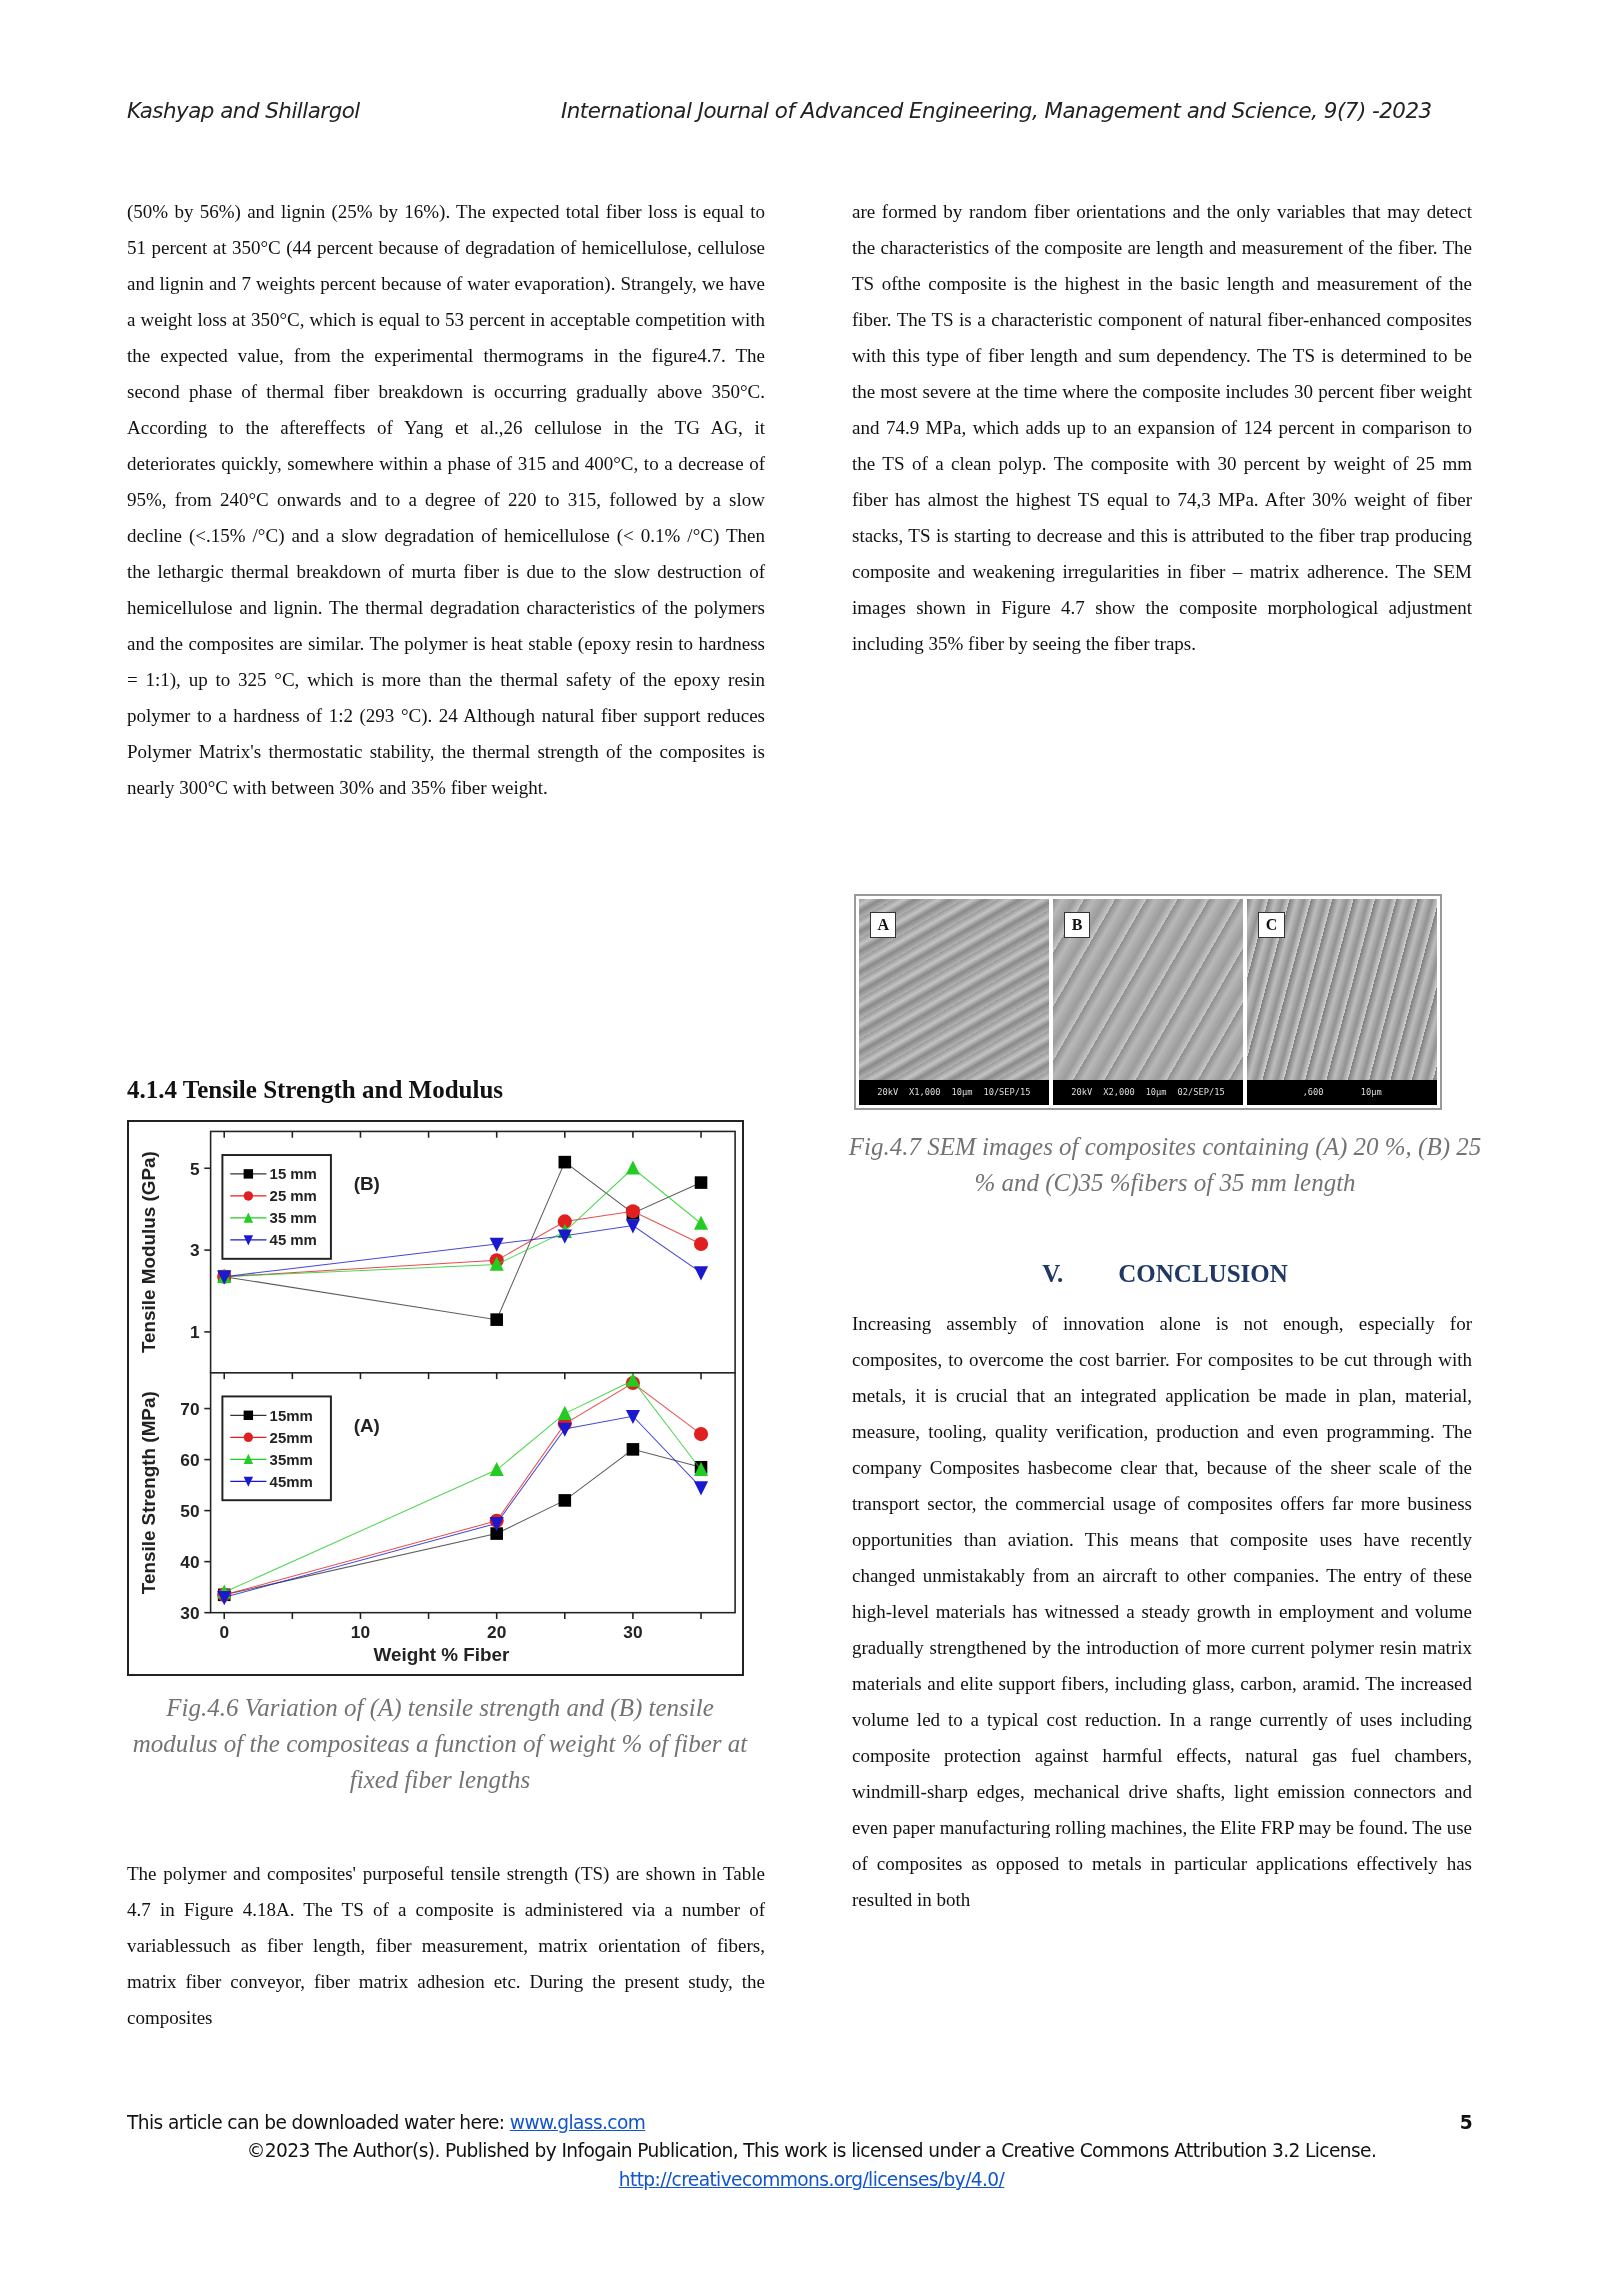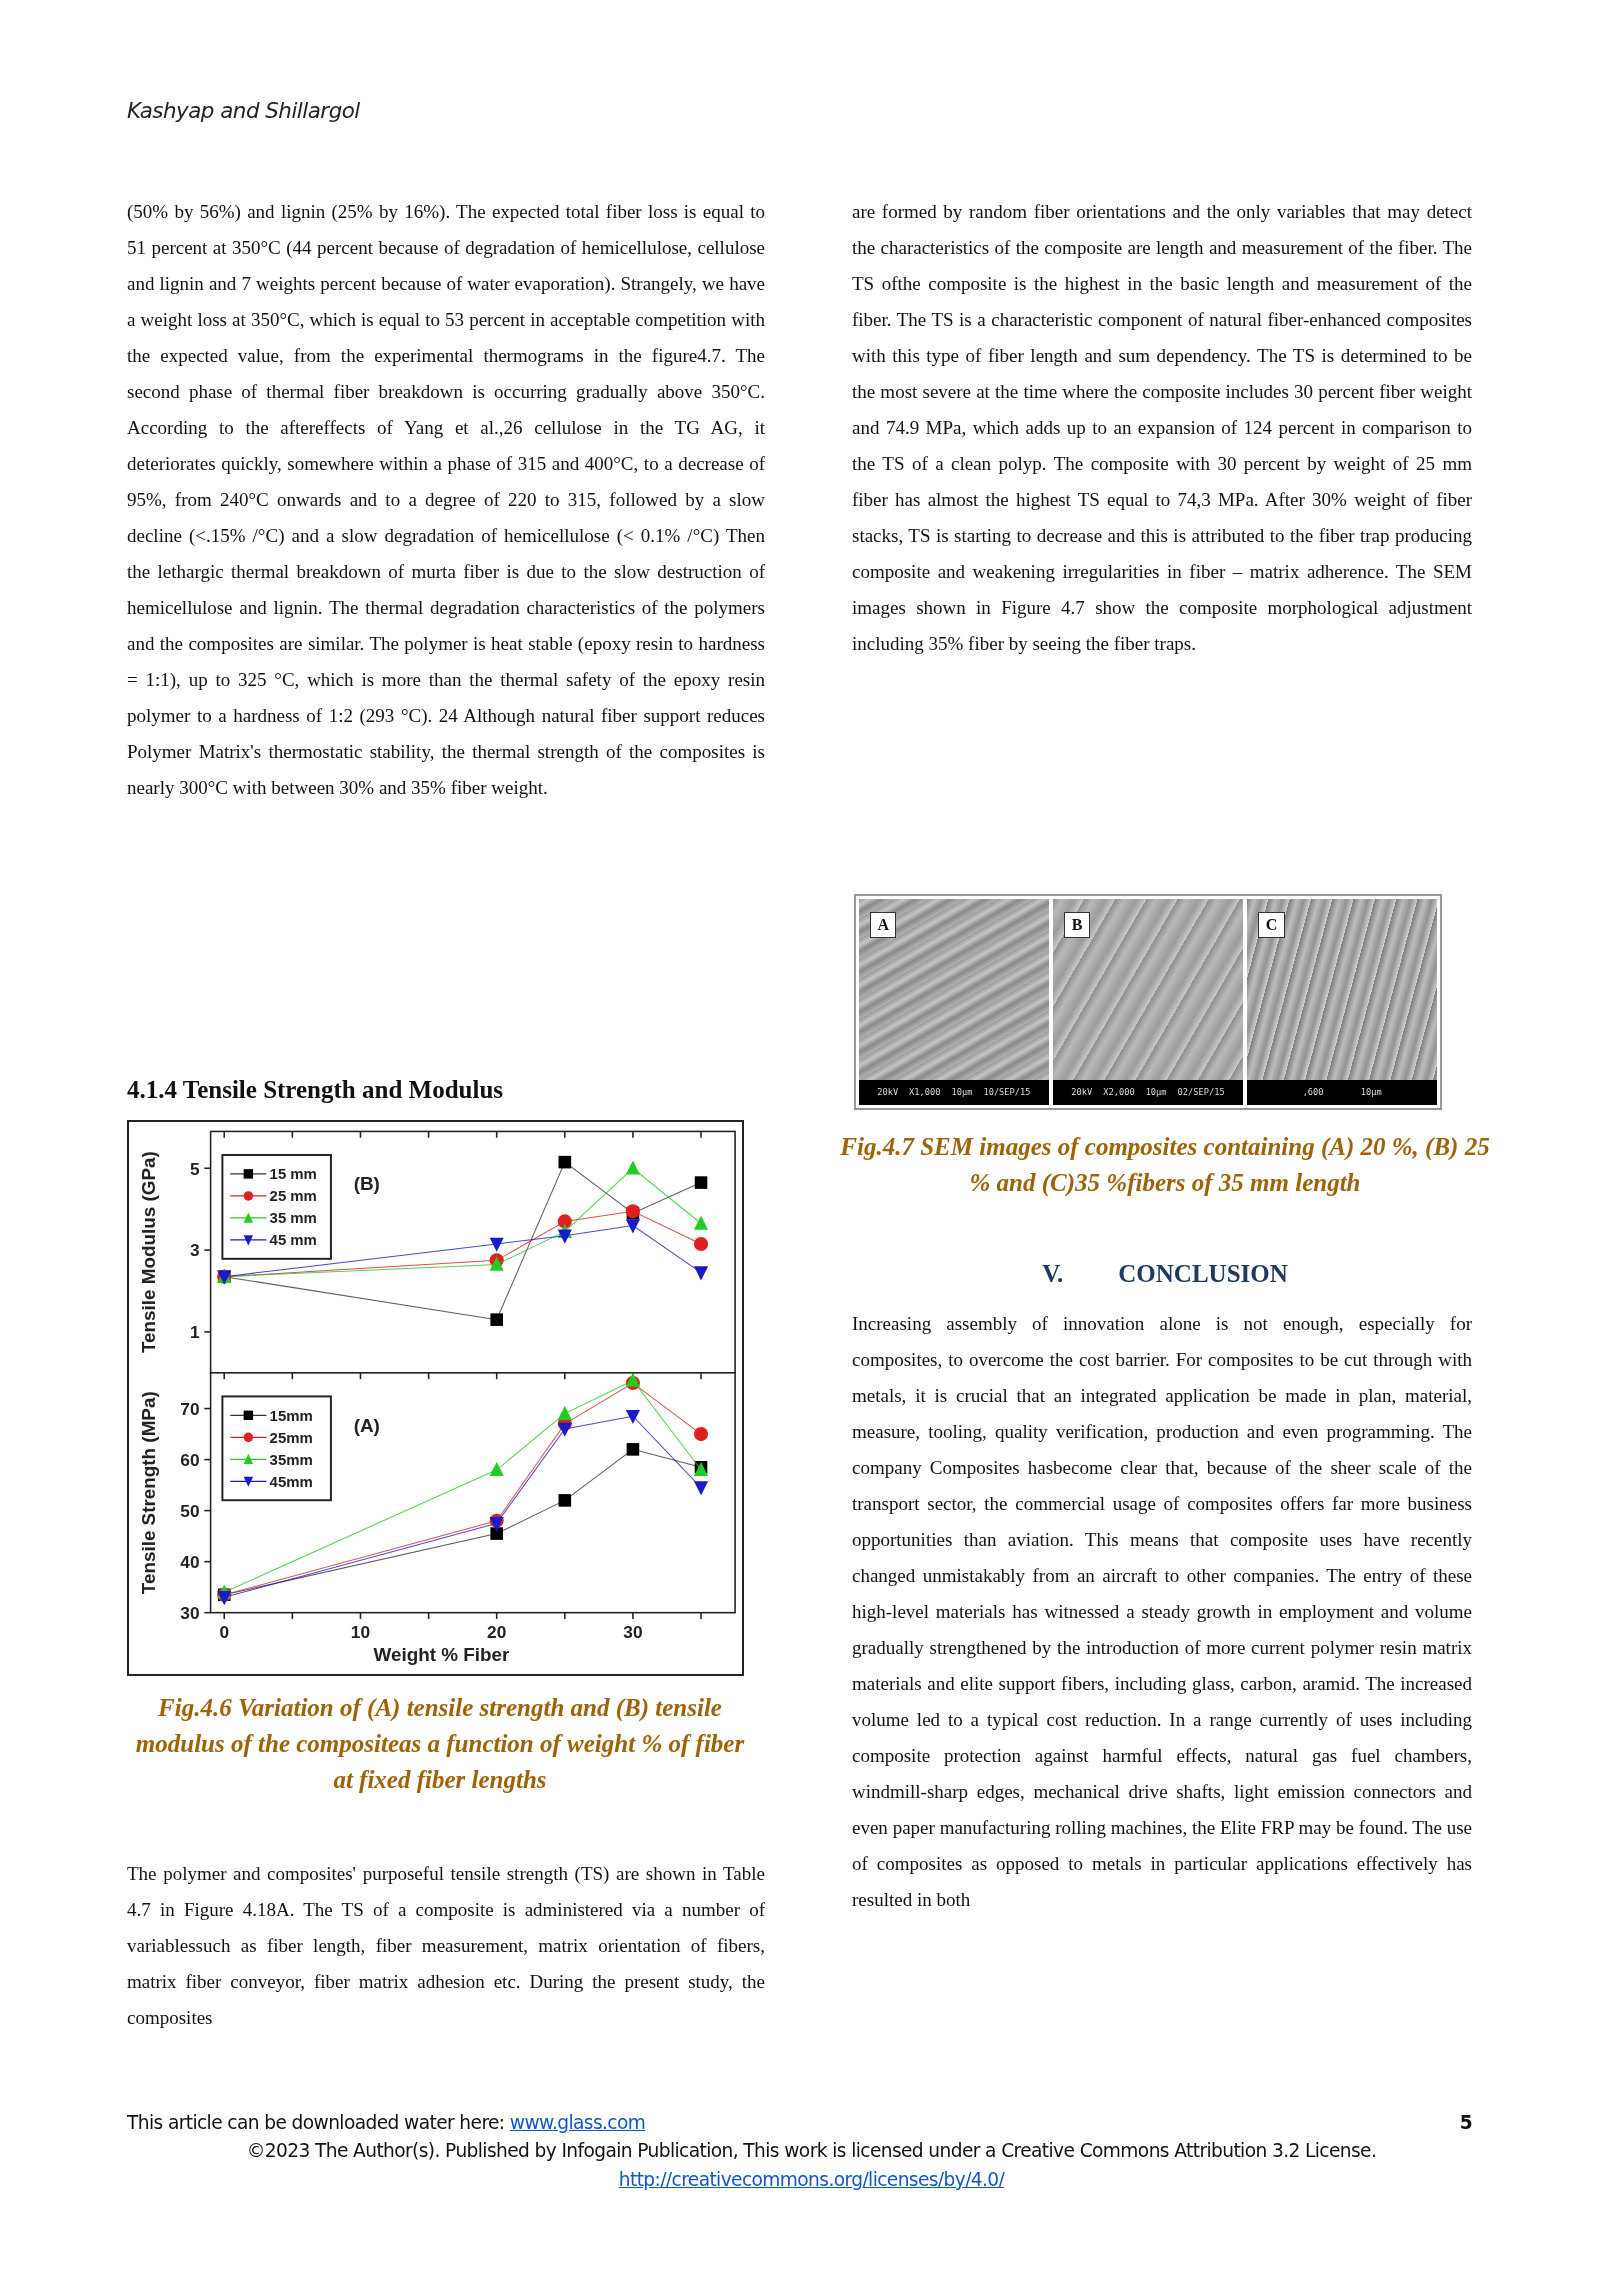--- a/index.html
+++ b/index.html
@@ -14,21 +14,21 @@
   .left-col { left: 127px; width: 638px; }
   .right-col { left: 852px; width: 620px; }
 
   .para-1 { top: 194px; }
   .sec-heading { top: 1072px; font-weight: bold; font-size: 25px; }
 
   .fig46 { position: absolute; left: 127px; top: 1120px; width: 617px; height: 556px;
     border: 2.4px solid #222; box-sizing: border-box; background: #fff; }
   .fig46 svg { width: 100%; height: 100%; display: block; }
 
-  .caption { position: absolute; font-family: "Liberation Serif", serif; font-style: italic; font-size: 25px; line-height: 36px; text-align: center; color: #a16207; font-weight: bold; }
+  .caption { position: absolute; font-family: "Liberation Serif", serif; font-style: italic; font-size: 25px; line-height: 36px; text-align: center; color: #737373; }
   .caption-46 { left: 127px; width: 626px; top: 1690px; }
   .para-ts { top: 1856px; }
 
   .right-para-1 { top: 194px; }
   .sem { position: absolute; left: 854px; top: 894px; width: 588px; height: 216px;
     border: 2.4px solid #999; box-sizing: border-box; background: #fff; display: flex; gap: 4.8px; padding: 3.2px; }
   .sem .panel { position: relative; flex: 1; overflow: hidden; }
   .sem .panel .surface { position: absolute; inset: 0; }
   .sem .panel .label { position: absolute; top: 12.7px; left: 11px; background: #fff; border: 0.8px solid #333; font-family: "Liberation Serif", serif; font-weight: bold; font-size: 16px; padding: 3.2px 6.3px; color: #111; }
   .sem .panel .bar { position: absolute; left: 0; right: 0; bottom: 0; height: 25px; background: #000; color: #ddd; font-family: "DejaVu Sans Mono", monospace; font-size: 8.7px; display: flex; align-items: center; justify-content: space-between; padding: 0 18px; box-sizing: border-box; }
@@ -42,20 +42,21 @@
   .footer-1 .page-num { position: absolute; right: 24px; top: 0; font-weight: bold; }
   .footer-2 { top: 2140px; text-align: center; }
   .footer-3 { top: 2169px; text-align: center; }
   a { color: #1155cc; text-decoration: underline; }
 </style>
 </head>
 <body>
 
 <div class="running-head">
   <span class="authors">Kashyap and Shillargol</span>
+  <span class="journal">International Journal of Advanced Engineering, Management and Science, 9(7) -2023</span>
 </div>
 
 <div class="col left-col para-1">
   <p>(50% by 56%) and lignin (25% by 16%). The expected total fiber loss is equal to 51 percent at 350°C (44 percent because of degradation of hemicellulose, cellulose and lignin and 7 weights percent because of water evaporation). Strangely, we have a weight loss at 350°C, which is equal to 53 percent in acceptable competition with the expected value, from the experimental thermograms in the figure4.7. The second phase of thermal fiber breakdown is occurring gradually above 350°C. According to the aftereffects of Yang et al.,26 cellulose in the TG AG, it deteriorates quickly, somewhere within a phase of 315 and 400°C, to a decrease of 95%, from 240°C onwards and to a degree of 220 to 315, followed by a slow decline (&lt;.15% /°C) and a slow degradation of hemicellulose (&lt; 0.1% /°C) Then the lethargic thermal breakdown of murta fiber is due to the slow destruction of hemicellulose and lignin. The thermal degradation characteristics of the polymers and the composites are similar. The polymer is heat stable (epoxy resin to hardness = 1:1), up to 325 °C, which is more than the thermal safety of  the epoxy resin polymer to a hardness of 1:2 (293 °C). 24 Although natural fiber support reduces Polymer Matrix's thermostatic stability, the thermal strength of the composites is nearly 300°C with between 30% and 35% fiber weight.</p>
 </div>
 <div class="col left-col sec-heading">4.1.4 Tensile Strength and Modulus</div>
 
 <div class="fig46">
   <svg id="chart-svg" viewBox="0 0 778 702" xmlns="http://www.w3.org/2000/svg">
       <rect x="103" y="12" width="667" height="307" fill="#fff" stroke="#222" stroke-width="2"></rect>

